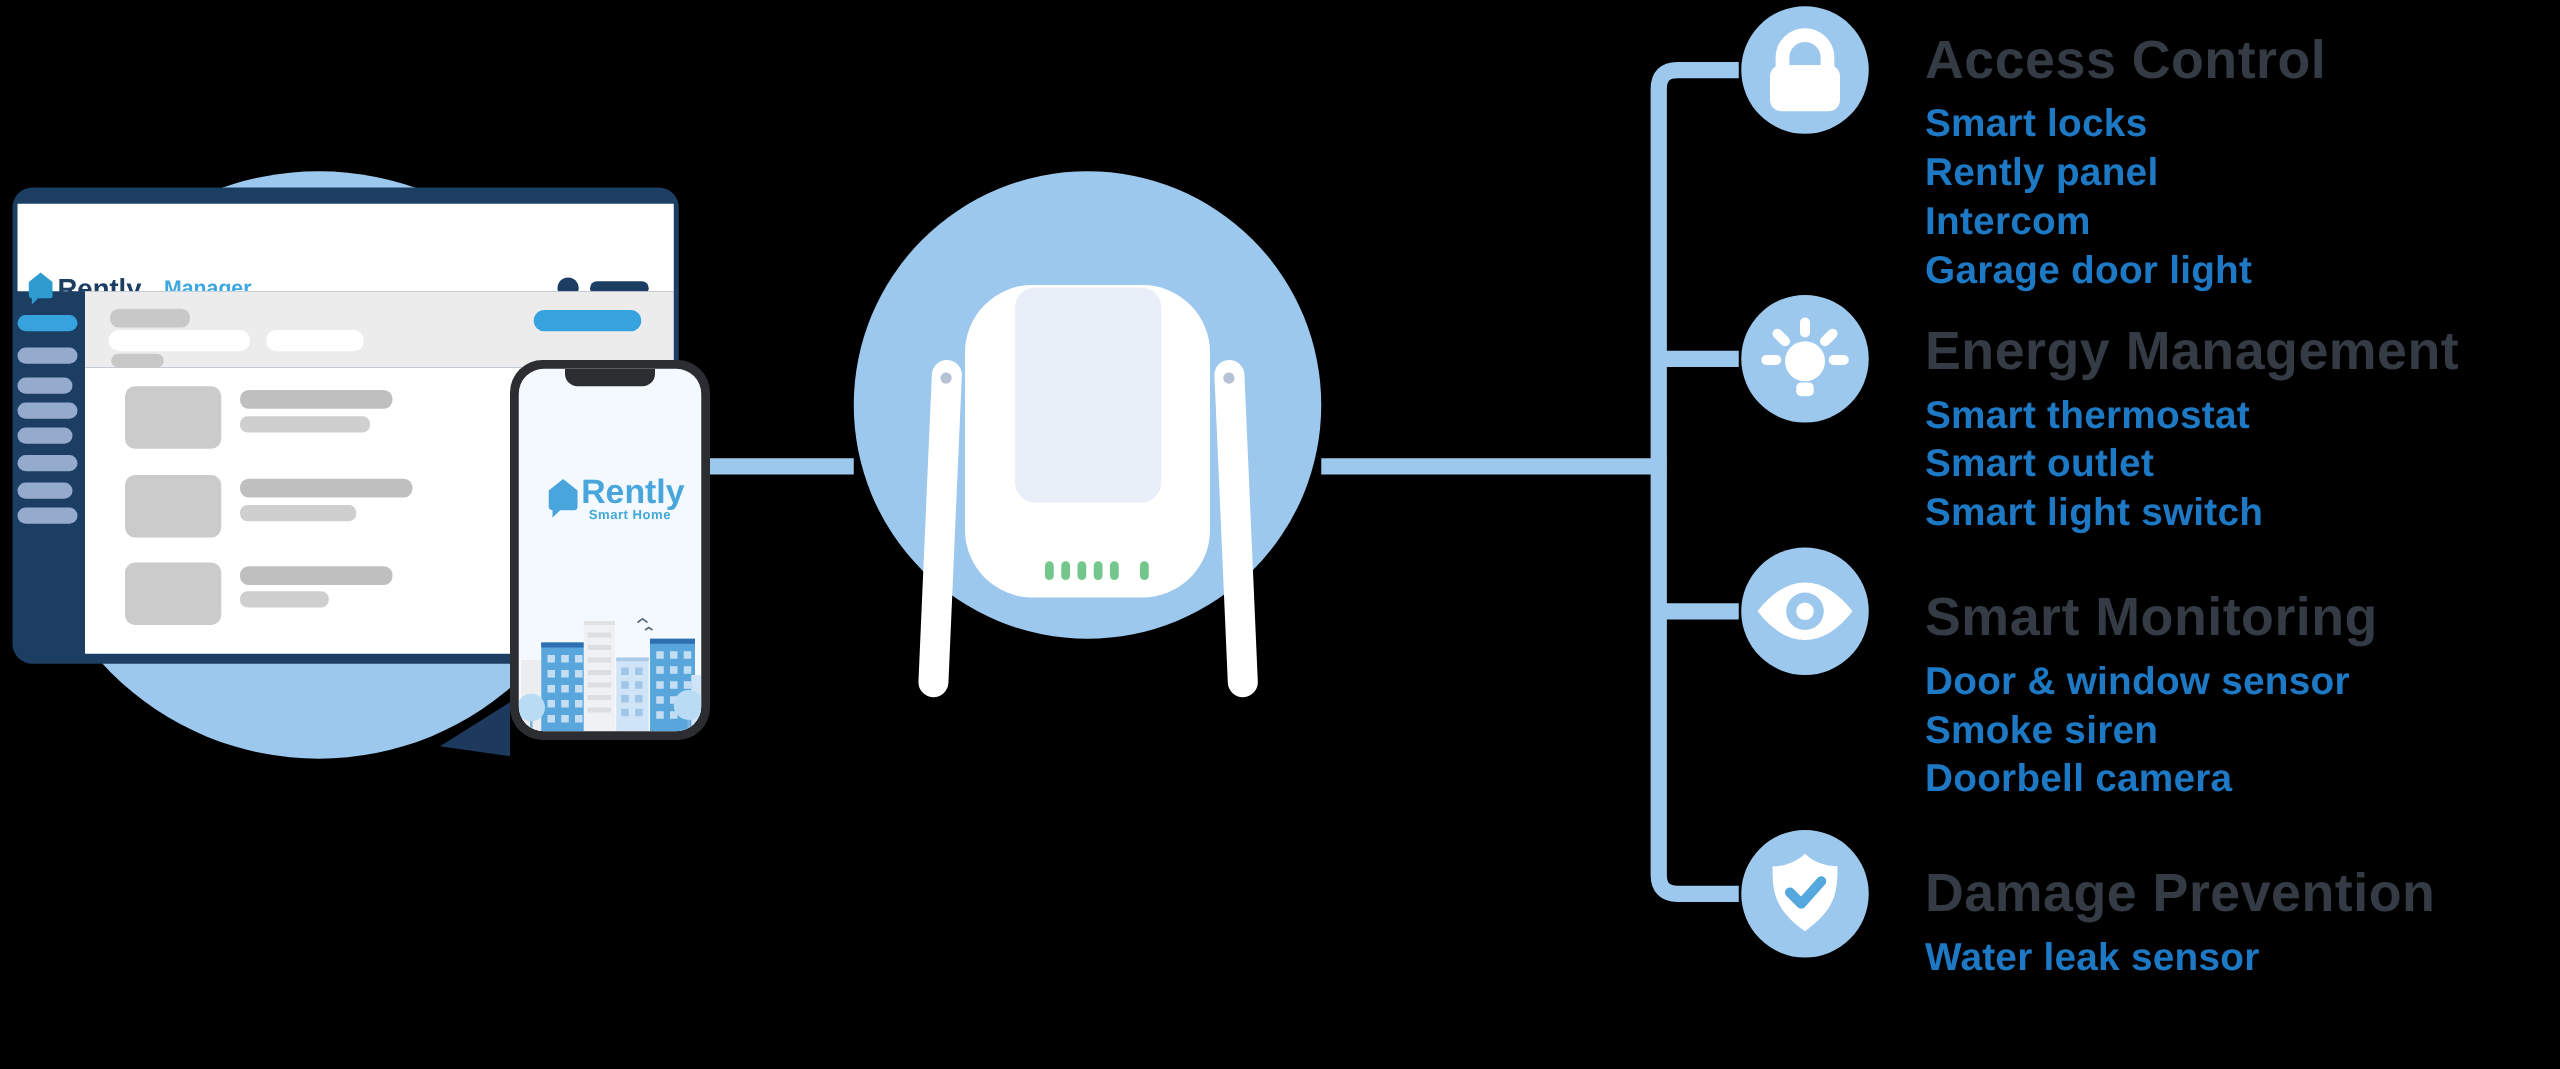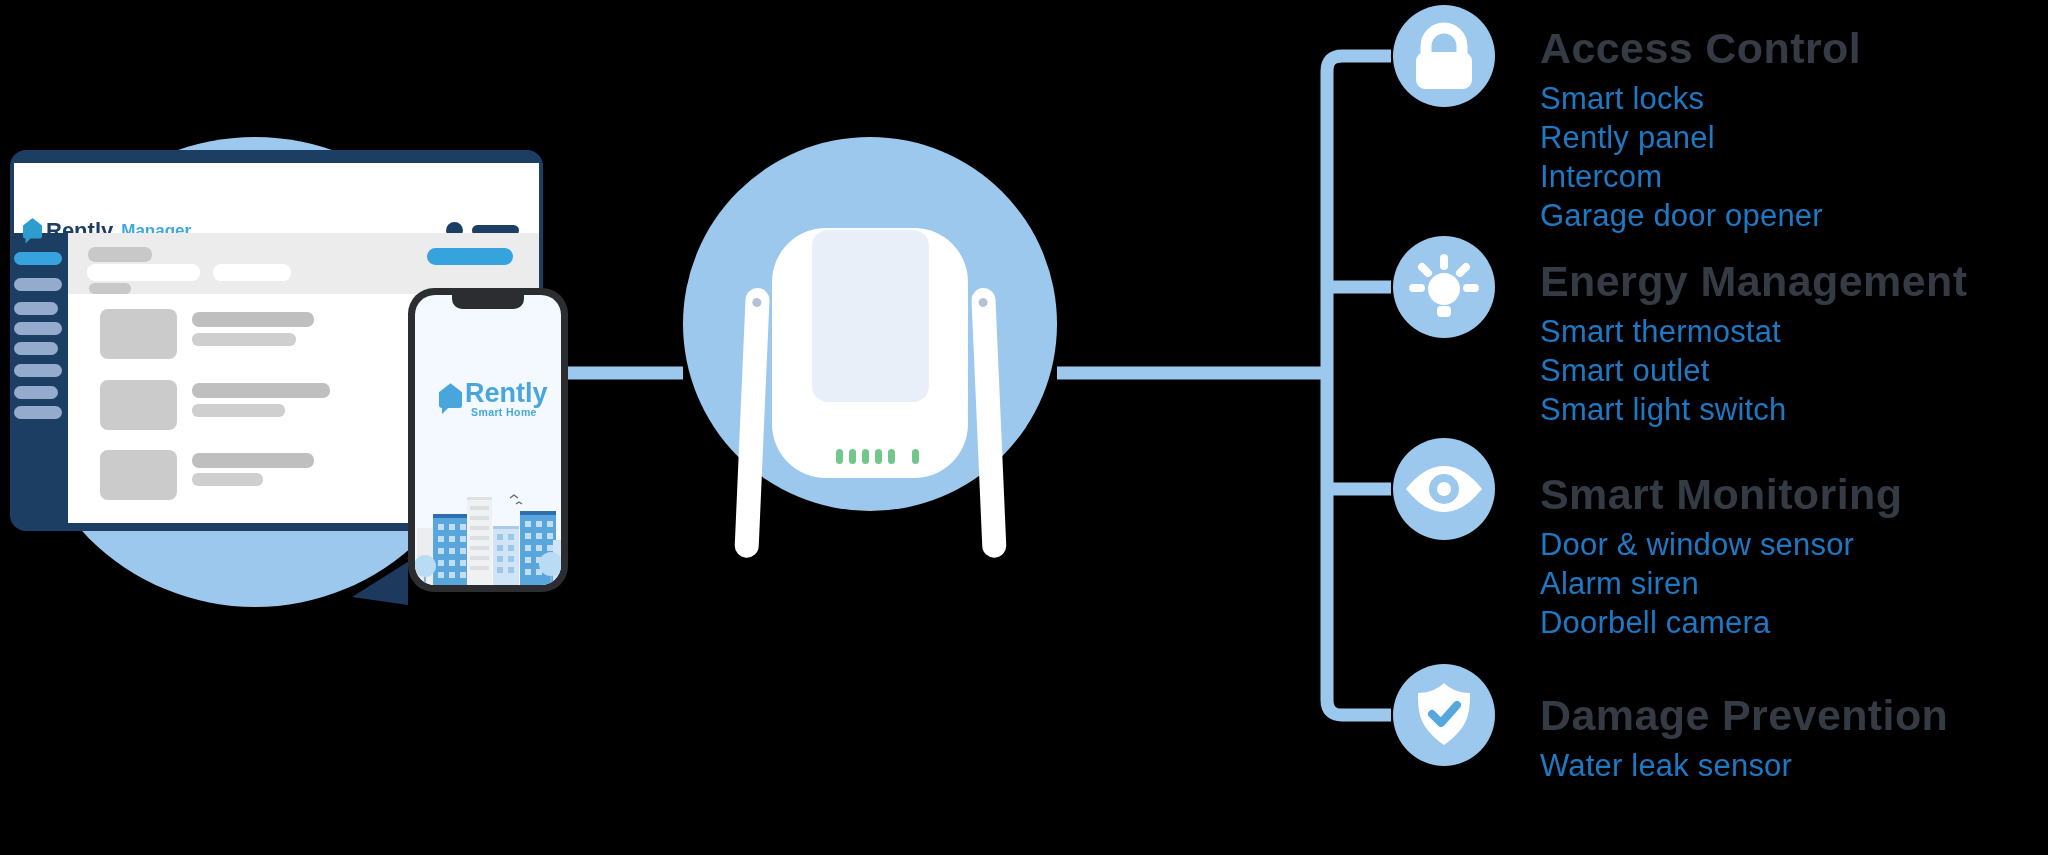--- a/index.html
+++ b/index.html
@@ -11,21 +11,21 @@
 
   
   .connectors{position:absolute;left:0;top:0;}
 
   
   .bwin{position:absolute;left:10px;top:150px;width:533px;height:381px;
         background:#1d3e63;border-radius:16px;}
   .bwin-header{position:absolute;left:4px;top:13px;width:525px;height:70px;background:#fff;}
   .blogo{position:absolute;left:8px;top:54px;height:28px;display:flex;align-items:center;}
   .blogo-name{font-size:22px;font-weight:bold;color:#1d3e63;margin-left:3px;}
-  .blogo-suffix{font-size:17px;font-weight:bold;color:#3fa7e0;margin-left:8px;}
+  .blogo-suffix{font-size:17px;font-weight:bold;color:#3fa7e0;margin-left:18px;}
   .avatar-dot{position:absolute;left:432px;top:59px;width:17px;height:17px;border-radius:50%;background:#1d3e63;}
   .hdr-pill{position:absolute;left:458px;top:62px;width:47px;height:11px;border-radius:6px;background:#1d3e63;}
   .side-pill{position:absolute;left:4px;height:13px;border-radius:7px;background:#94abce;}
   .side-pill.active{background:#36a3df;}
   .btoolbar{position:absolute;left:58px;top:83px;width:471px;height:61px;background:#ececec;}
   .bcontent{position:absolute;left:58px;top:144px;width:471px;height:229px;background:#fff;}
   .gray-pill{position:absolute;background:#c8c8c8;border-radius:7px;}
   .white-pill{position:absolute;background:#ffffff;border-radius:8px;}
   .blue-pill{position:absolute;background:#36a3df;border-radius:9px;}
   .ph-square{position:absolute;left:90px;width:77px;height:50px;border-radius:8px;background:#cbcbcb;}
@@ -48,21 +48,21 @@
   .antenna .adot{position:absolute;left:7px;top:10px;width:9px;height:9px;border-radius:50%;background:#b5c2d5;}
   .hub-body{position:absolute;left:772px;top:228px;width:196px;height:250px;background:#fff;border-radius:54px;}
   .hub-panel{position:absolute;left:812px;top:230px;width:117px;height:172px;background:#e9eff9;border-radius:16px;}
   .led{position:absolute;top:449px;width:7px;height:15px;border-radius:4px;background:#74c78c;}
 
   
   .icon-circle{position:absolute;left:1393px;width:102px;height:102px;border-radius:50%;background:#9cc8ed;}
   .section{position:absolute;left:1540px;width:500px;}
   .sec-title{font-size:43px;line-height:52px;font-weight:bold;color:#343b44;letter-spacing:.4px;}
   .sec-items{margin-top:5px;}
-  .sec-items .item{font-size:31px;line-height:39px;font-weight:normal;color:#1e79c5;letter-spacing:.2px;}
+  .sec-items .item{font-size:31px;line-height:39px;font-weight:bold;color:#1e79c5;letter-spacing:.2px;}
 </style>
 </head>
 <body>
 
 <div class="canvas">
 
   <div class="backdrop" style="left:20px;top:137px;width:470px;height:470px;"></div>
   <div class="backdrop" style="left:683px;top:137px;width:374px;height:374px;"></div>
 
   <svg class="connectors" width="2048" height="855" viewBox="0 0 2048 855">
@@ -250,36 +250,36 @@
       <path d="M39 50 L48 59 L64 41" fill="none" stroke="#55a8dd" stroke-width="8" stroke-linecap="round" stroke-linejoin="round"></path>
     </svg>
   </div>
 
   <div class="section" style="top:22px;">
     <div class="sec-title">Access Control</div>
     <div class="sec-items">
         <div class="item">Smart locks</div>
         <div class="item">Rently panel</div>
         <div class="item">Intercom</div>
-        <div class="item">Garage door opener</div>
+        <div class="item">Garage door light</div>
       </div>
   </div>
   <div class="section" style="top:255px;">
     <div class="sec-title">Energy Management</div>
     <div class="sec-items">
         <div class="item">Smart thermostat</div>
         <div class="item">Smart outlet</div>
         <div class="item">Smart light switch</div>
       </div>
   </div>
   <div class="section" style="top:468px;">
     <div class="sec-title">Smart Monitoring</div>
     <div class="sec-items">
         <div class="item">Door &amp; window sensor</div>
-        <div class="item">Alarm siren</div>
+        <div class="item">Smoke siren</div>
         <div class="item">Doorbell camera</div>
       </div>
   </div>
   <div class="section" style="top:689px;">
     <div class="sec-title">Damage Prevention</div>
     <div class="sec-items">
         <div class="item">Water leak sensor</div>
       </div>
   </div>
 

